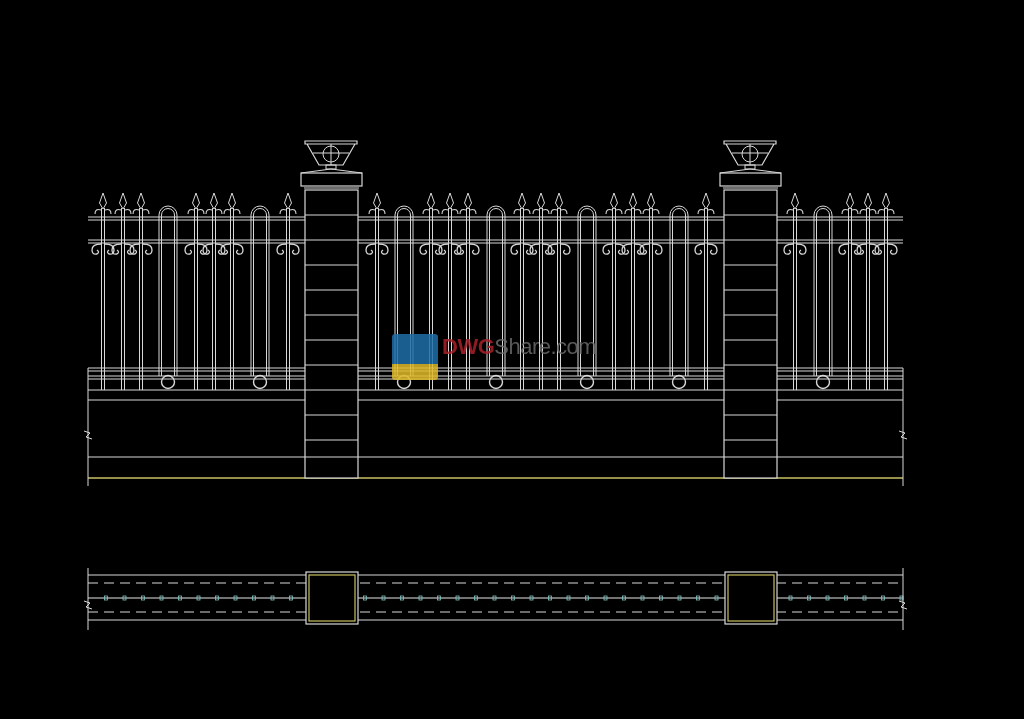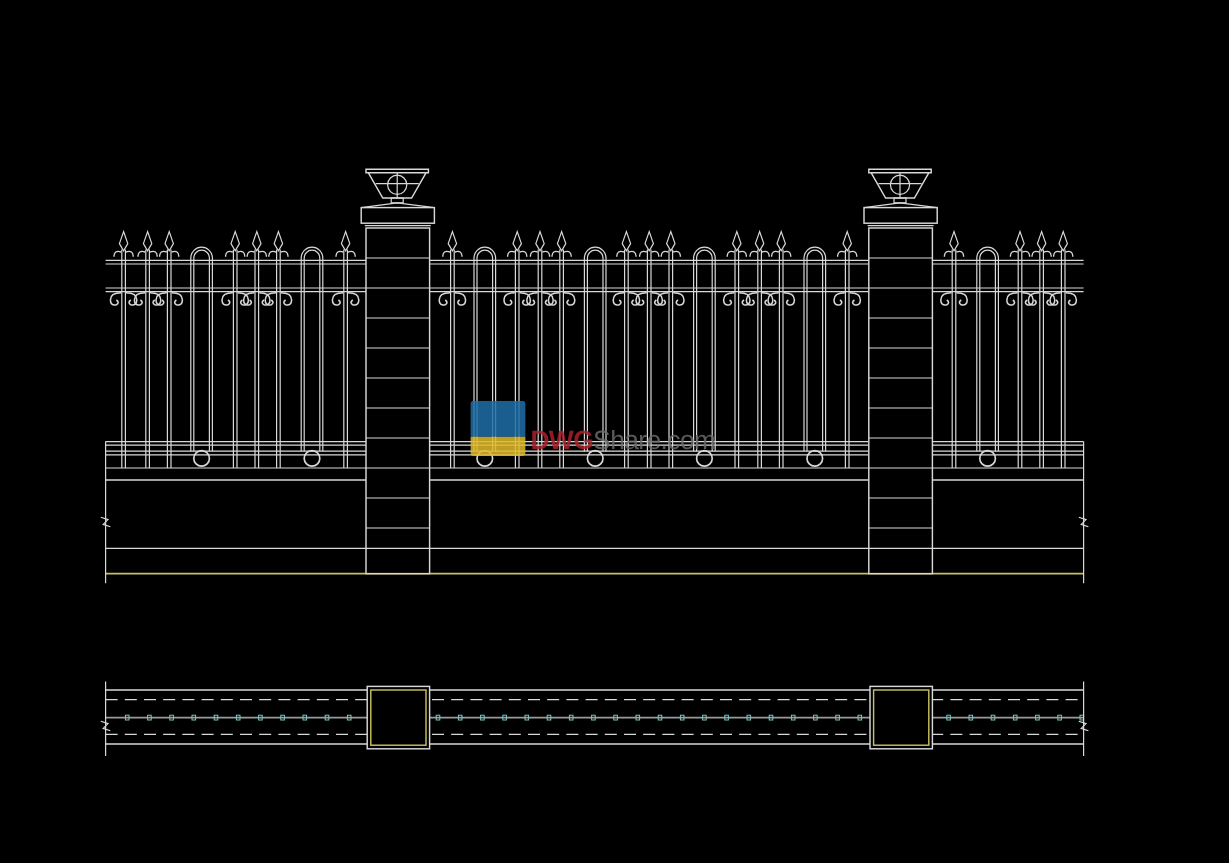--- a/index.html
+++ b/index.html
@@ -1,18 +1,18 @@
 <!DOCTYPE html>
 <html><head>
 <meta charset="utf-8">
 <style>
   html, body { margin: 0; padding: 0; background: #000; }
   body { width: 1024px; height: 719px; overflow: hidden; position: relative; font-family: "Liberation Sans", sans-serif; }
   #drawing { position: absolute; left: 0; top: 0; }
-  .watermark { position: absolute; left: 392px; top: 334px; display: flex; align-items: flex-end; opacity: 0.85; }
+  .watermark { position: absolute; left: 392px; top: 334px; display: flex; align-items: flex-start; opacity: 0.85; }
   .wm-logo { width: 46px; height: 46px; position: relative; border-radius: 3px; overflow: hidden; }
   .wm-logo .blue { position: absolute; left: 0; top: 0; width: 46px; height: 30px; background: #1f6fa8; }
   .wm-logo .yellow { position: absolute; left: 0; top: 30px; width: 46px; height: 16px; background: #e0b92a; }
   .wm-text { font-size: 22px; font-weight: bold; margin-left: 4px; letter-spacing: -0.5px; }
   .wm-text .a { color: #a8202a; }
   .wm-text .b { color: #6a6a6a; font-weight: normal; }
 </style>
 </head>
 <body>
 

